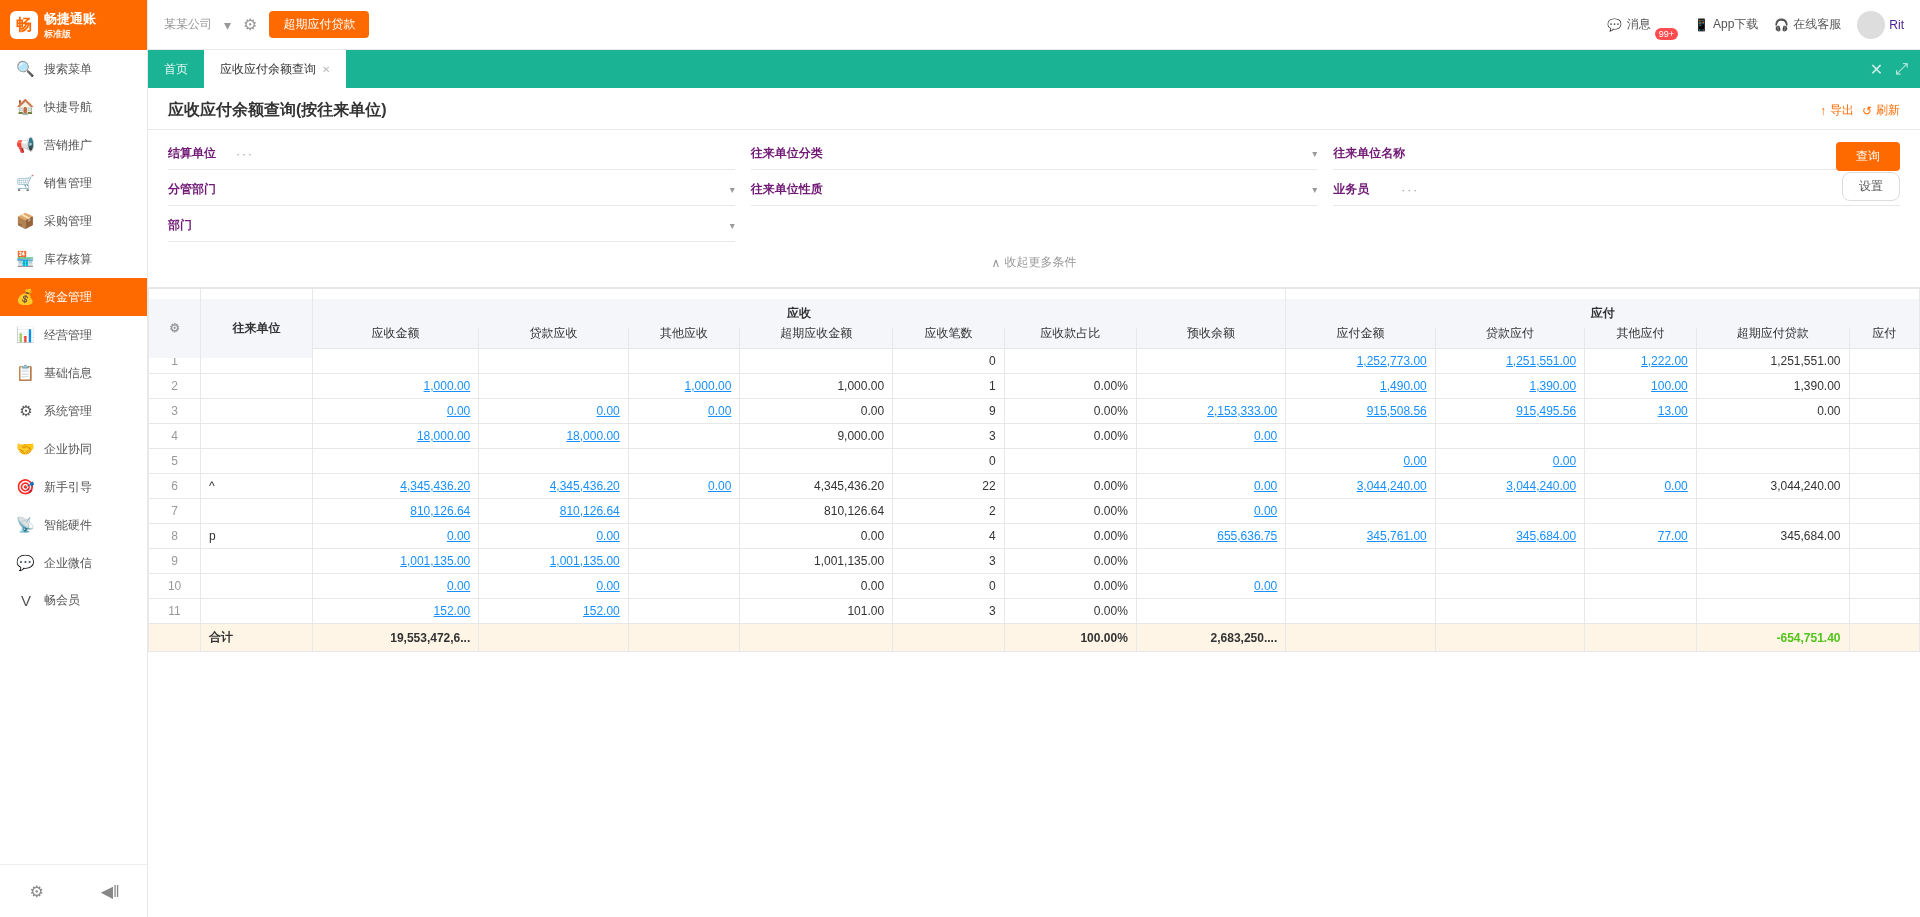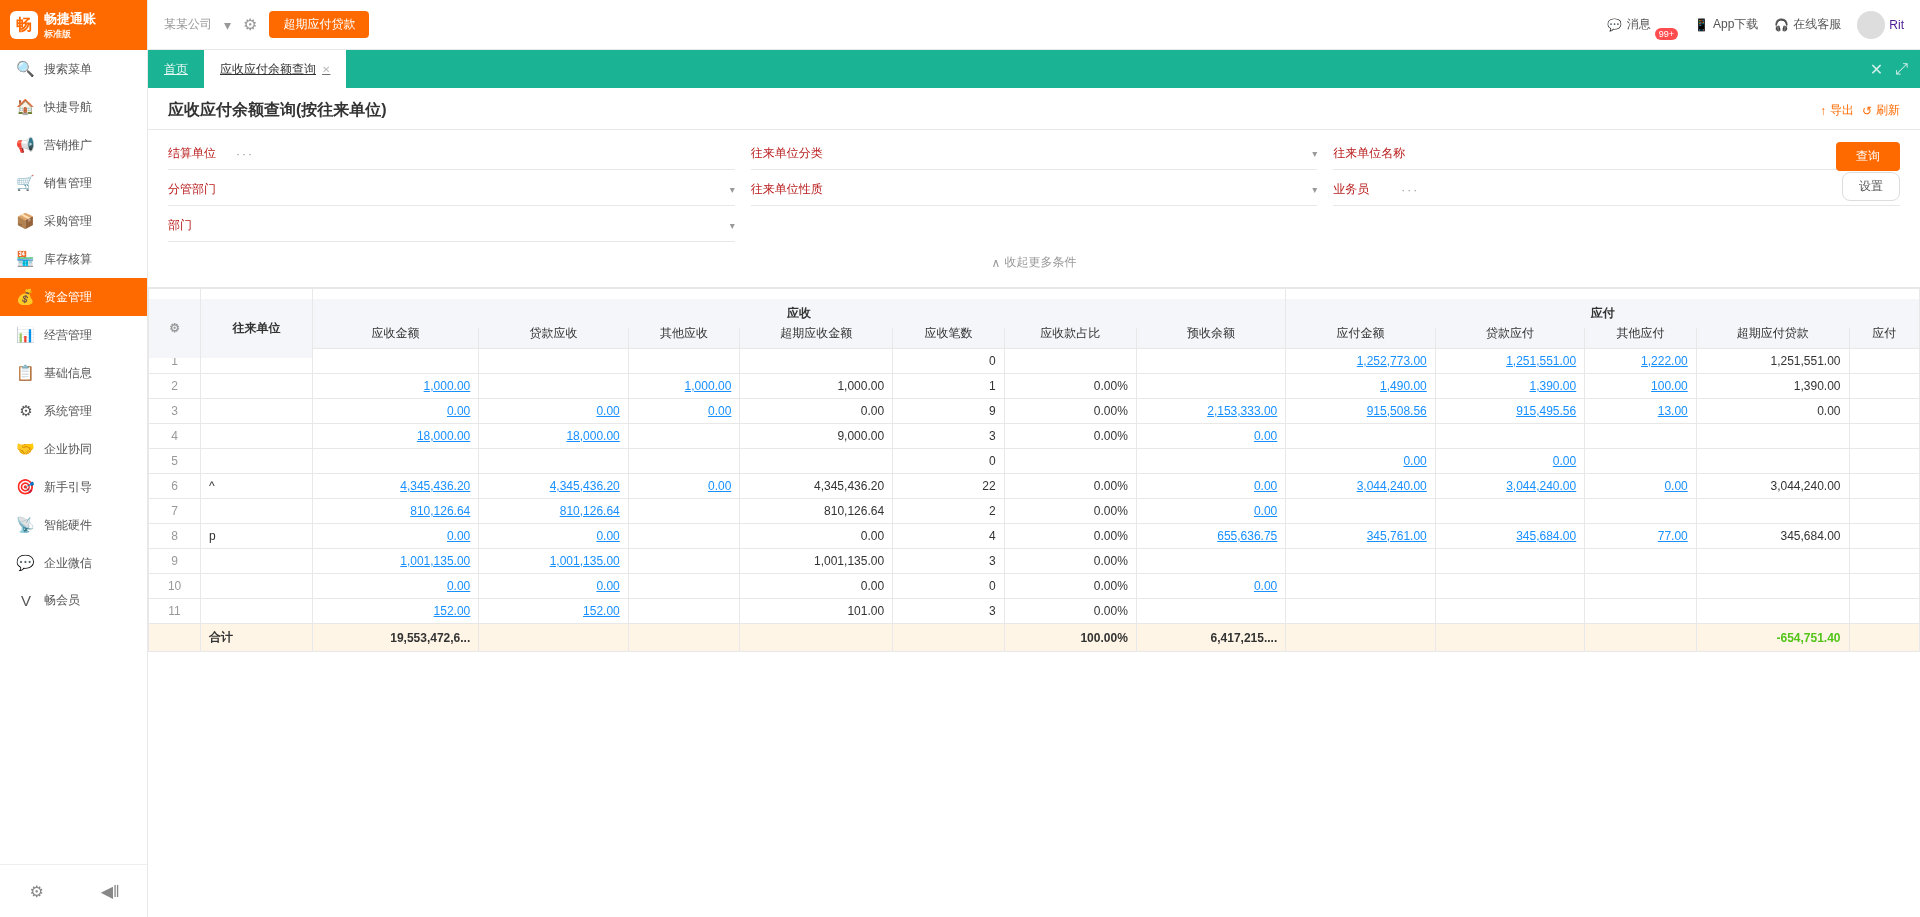--- a/index.html
+++ b/index.html
@@ -68,21 +68,21 @@
     }
     .user-name { font-size: 12px; color: #4c1d95; }
 
     
     .tab-bar {
       position: fixed; left: 148px; top: 50px; right: 0; height: 38px;
       background: #1ab394; display: flex; align-items: center; z-index: 98;
     }
     .tab-item {
       height: 50px; padding: 12px 16px; display: flex; align-items: center; gap: 6px;
-      font-size: 12px; cursor: pointer; color: rgba(255,255,255,0.8); position: relative; text-decoration: underline;
+      font-size: 12px; cursor: pointer; color: rgba(255,255,255,0.8); position: relative;
     }
     .tab-item.active { background: #fff; color: #333; }
     .tab-item .tab-close { font-size: 10px; cursor: pointer; opacity: 0.7; }
     .tab-item.active .tab-close { color: #999; }
     .tab-home { color: rgba(255,255,255,0.9); }
     .tab-bar-right {
       margin-left: auto; display: flex; align-items: center; gap: 12px; padding-right: 12px;
     }
     .tab-bar-right-btn { color: rgba(255,255,255,0.8); cursor: pointer; font-size: 16px; }
 
@@ -137,21 +137,21 @@
     .scheme-option-label { color: #ff6a00; font-size: 12px; }
     .scheme-option-label.gray { color: #555; }
 
     .filter-fields {
       flex: 1; display: grid; grid-template-columns: 1fr 1fr 1fr; gap: 8px 16px;
     }
     .filter-field {
       display: flex; align-items: center; gap: 8px; border-bottom: 1px solid #e8e8e8;
       padding-bottom: 4px; min-height: 28px;
     }
-    .filter-field-label { font-size: 12px; color: #b91c1c; flex-shrink: 0; min-width: 60px; }
+    .filter-field-label { font-size: 12px; color: #701a75; flex-shrink: 0; min-width: 60px; font-weight: bold; }
     .filter-field-input {
       flex: 1; border: none; outline: none; font-size: 12px; color: #333;
     }
     .filter-field-arrow { color: #999; cursor: pointer; font-size: 10px; }
     .filter-field-dots { color: #999; cursor: pointer; font-size: 12px; letter-spacing: 2px; }
 
     .filter-collapse {
       display: flex; justify-content: center; padding: 4px 0;
     }
     .collapse-btn {
@@ -608,21 +608,21 @@
       <tfoot>
         <tr>
           <td></td>
           <td>合计</td>
           <td>19,553,472,6...</td>
           <td></td>
           <td></td>
           <td></td>
           <td></td>
           <td>100.00%</td>
-          <td>6,417,215....</td>
+          <td>2,683,250....</td>
           <td></td>
           <td></td>
           <td></td>
           <td class="neg-value">-654,751.40</td>
           <td></td>
         </tr>
       </tfoot>
     </table>
   </div>
 </div>

